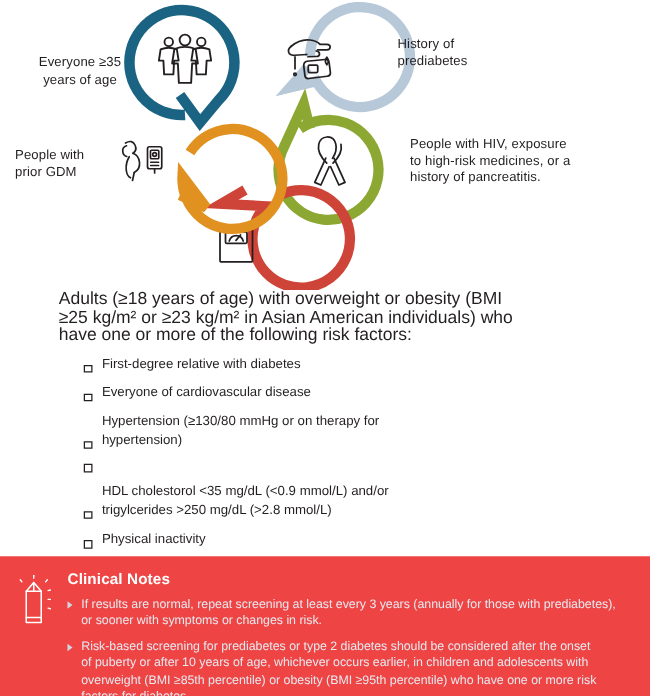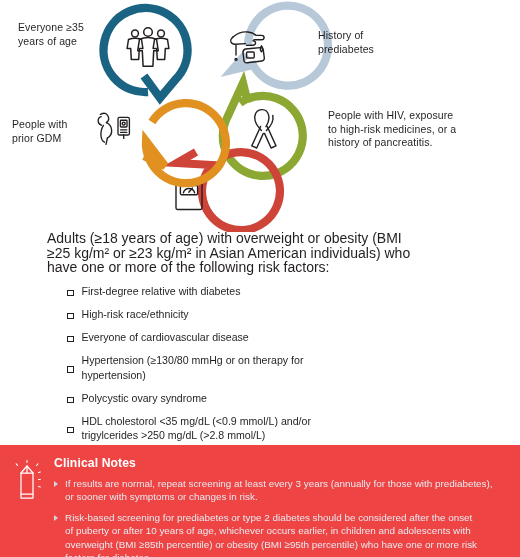--- a/index.html
+++ b/index.html
@@ -17,36 +17,36 @@
   .ring-svg { position: absolute; left: 0; top: 0; }
 
   .node-label {
     position: absolute;
     font-size: 10.5px;
     line-height: 13.5px;
     color: #231f20;
     letter-spacing: .1px;
     white-space: pre-line;
   }
-  #lbl-everyone  { left: 18px;  top: 21px;  width: 92px; }
+  #lbl-everyone  { left: 18px;  top: 44px;  width: 92px; text-align: center; }
   #lbl-prediab   { left: 318px; top: 29px;  width: 110px; }
   #lbl-gdm       { left: 12px;   top: 118px; width: 86px; }
   #lbl-hiv       { left: 328px; top: 109px; width: 180px; }
 
   
   #body-block {
     position: absolute; left: 47px; top: 231px; width: 400px;
   }
   #intro-text {
     font-size: 14px; line-height: 14.6px; color: #231f20;
     margin-bottom: 9px; white-space: pre-line;
   }
 
   .risk-item {
-    display: flex; align-items: center;
+    display: flex; align-items: flex-end;
     margin-bottom: 8.5px;
     padding-left: 20px;
   }
   .risk-box {
     flex: 0 0 auto; width: 6.5px; height: 6.5px;
     border: 1.3px solid #231f20;
     margin: 3.6px 8px 0 0;
   }
   .risk-text {
     font-size: 10.6px; line-height: 14.6px; color: #231f20;
@@ -214,34 +214,29 @@
     <div id="intro-text">Adults (≥18 years of age) with overweight or obesity (BMI
 ≥25 kg/m² or ≥23 kg/m² in Asian American individuals) who
 have one or more of the following risk factors:</div>
     <div id="risk-list">
         <div class="risk-item">
           <span class="risk-box"></span>
           <span class="risk-text">First-degree relative with diabetes</span>
         </div>
         <div class="risk-item">
           <span class="risk-box"></span>
-          <span class="risk-text">High-risk race/ethnicity</span>
-        </div>
-        <div class="risk-item">
-          <span class="risk-box"></span>
           <span class="risk-text">Everyone of cardiovascular disease</span>
         </div>
         <div class="risk-item">
           <span class="risk-box"></span>
           <span class="risk-text">Hypertension (≥130/80 mmHg or on therapy for
 hypertension)</span>
         </div>
         <div class="risk-item">
           <span class="risk-box"></span>
-          <span class="risk-text">Polycystic ovary syndrome</span>
         </div>
         <div class="risk-item">
           <span class="risk-box"></span>
           <span class="risk-text">HDL cholestorol &lt;35 mg/dL (&lt;0.9 mmol/L) and/or
 trigylcerides &gt;250 mg/dL (&gt;2.8 mmol/L)</span>
         </div>
         <div class="risk-item">
           <span class="risk-box"></span>
           <span class="risk-text">Physical inactivity</span>
         </div>

